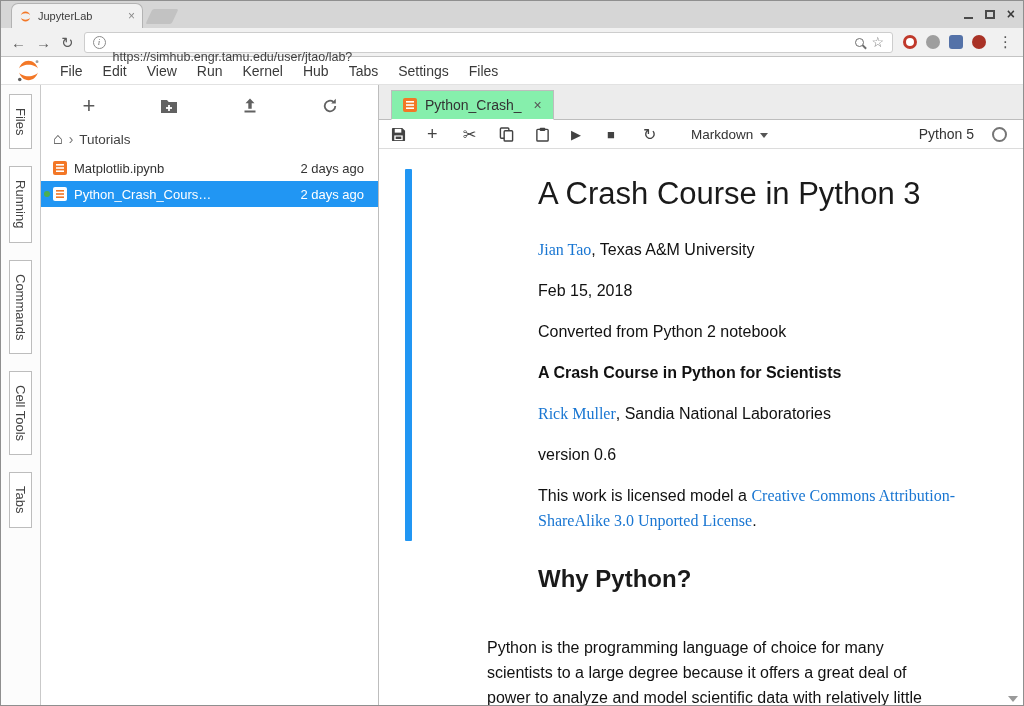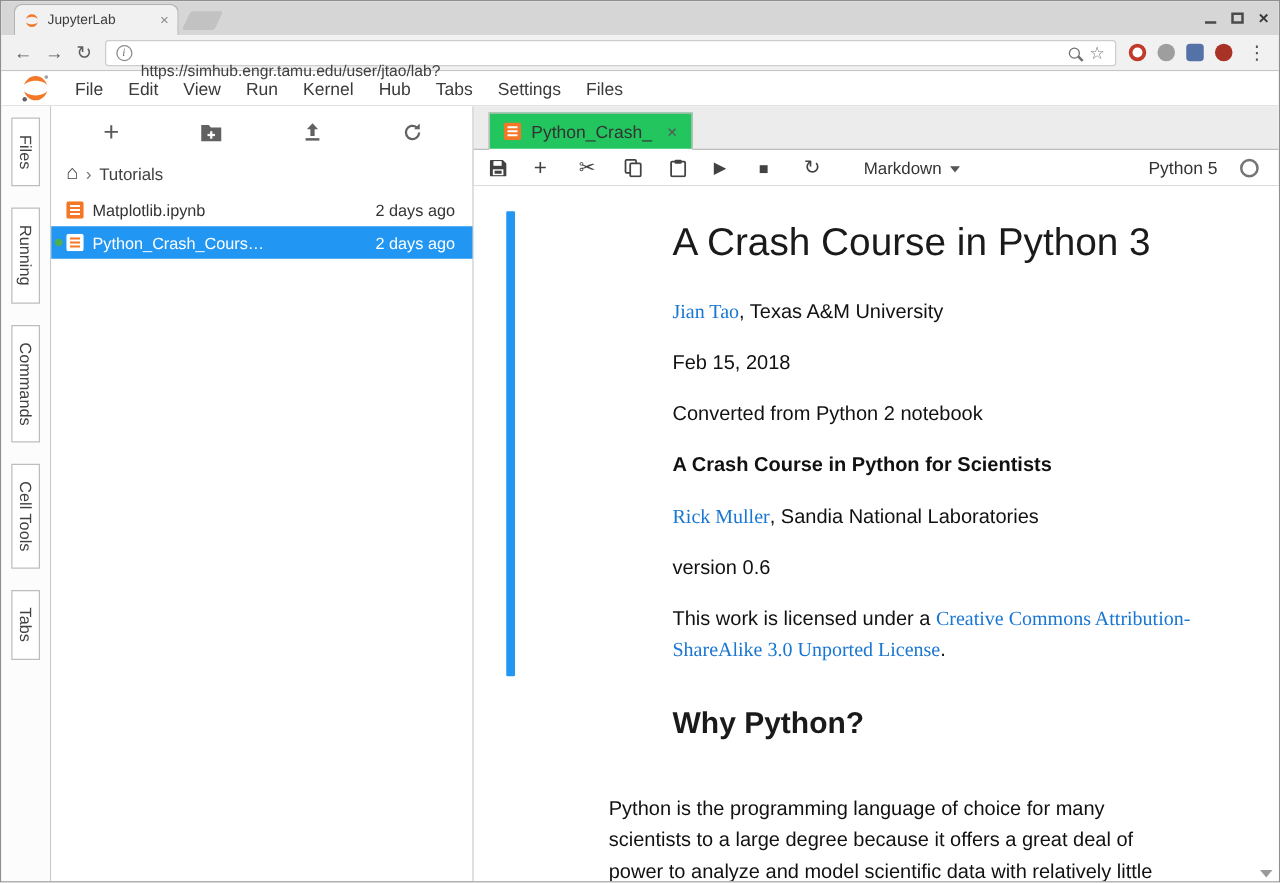--- a/index.html
+++ b/index.html
@@ -80,21 +80,21 @@
   .fb-row.selected { background:#2196f3; color:#fff; }
   .nb-file-icon { width:14px; height:14px; margin:0 7px 0 12px; flex:none; display:flex; }
   .fb-row .fname { flex:1; white-space:nowrap; overflow:hidden; }
   .fb-row .fmod { width:120px; text-align:right; padding-right:14px; }
   .run-dot { position:absolute; left:3px; top:10px; width:6px; height:6px; border-radius:50%; background:#4caf50; }
 
   
   .dock { flex:1; min-width:0; display:flex; flex-direction:column; background:#fff; }
   .doc-tabbar { height:35px; background:#ececec; border-bottom:1px solid #bdbdbd;
                 display:flex; align-items:flex-end; padding-left:12px; }
-  .doc-tab { height:30px; background:#22c55e; border:1px solid #bdbdbd; border-bottom:1px solid #fff;
+  .doc-tab { height:30px; background:#86efac; border:1px solid #bdbdbd; border-bottom:1px solid #fff;
              margin-bottom:-1px; position:relative; z-index:1;
              display:flex; align-items:center; gap:8px; padding:0 11px; font-size:14px; color:#333; }
   .doc-tab .doc-close { color:#555; font-size:14px; margin-left:4px; }
 
   .nb-toolbar { height:29px; border-bottom:1px solid #dcdcdc; display:flex; align-items:center; padding:0 12px; }
   .nb-tool { width:36px; display:flex; align-items:center; justify-content:flex-start; color:#424242; font-size:14px; }
   .glyph-tool { font-size:13px; color:#424242; }
   .celltype { margin-left:12px; font-size:13.5px; color:#333; display:flex; align-items:center; gap:7px; }
   .dd-caret { width:0; height:0; border-left:4px solid transparent; border-right:4px solid transparent;
               border-top:5px solid #555; margin-top:2px; }
@@ -304,21 +304,21 @@
         <div class="cell">
           <div class="cell-bar"></div>
           <div class="cell-body">
             <h1>A Crash Course in Python 3</h1>
             <p><a>Jian Tao</a><span>, Texas A&amp;M University</span></p>
             <p>Feb 15, 2018</p>
             <p>Converted from Python 2 notebook</p>
             <p class="bold">A Crash Course in Python for Scientists</p>
             <p><a>Rick Muller</a><span>, Sandia National Laboratories</span></p>
             <p>version 0.6</p>
-            <p style="margin-bottom:8px;"><span>This work is licensed under a </span><a>Creative Commons Attribution-ShareAlike 3.0 Unported License</a><span>.</span></p>
+            <p style="margin-bottom:8px;"><span>This work is licensed model a </span><a>Creative Commons Attribution-ShareAlike 3.0 Unported License</a><span>.</span></p>
           </div>
         </div>
 
         <div class="cell second">
           <div class="cell-bar hidden"></div>
           <div class="cell-body">
             <h2>Why Python?</h2>
           </div>
         </div>
 

